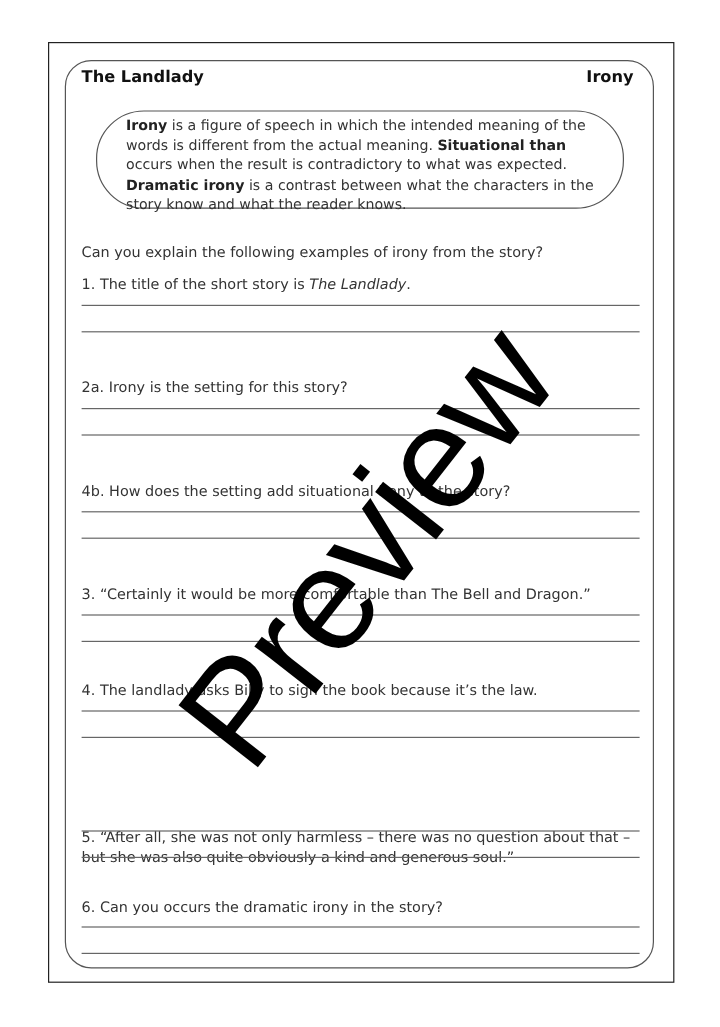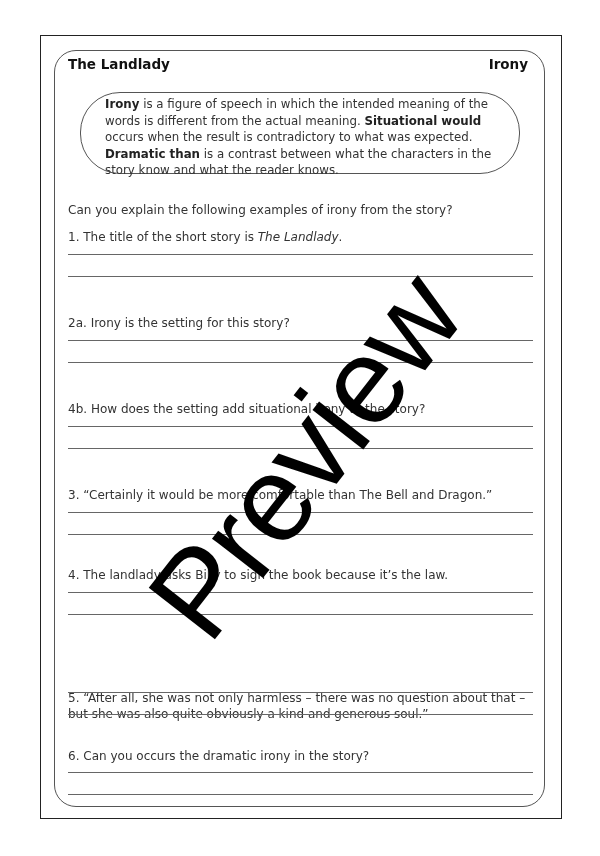--- a/index.html
+++ b/index.html
@@ -25,21 +25,21 @@
 </head>
 <body>
 
 <div class="outer"></div>
 <div class="inner"></div>
 
 <div class="title left">The Landlady</div>
 <div class="title right">Irony</div>
 
 <div class="defbox">
-  <b>Irony</b><span> is a figure of speech in which the intended meaning of the words is different from the actual meaning. </span><b>Situational would</b><span> occurs when the result is contradictory to what was expected. </span><b>Dramatic than</b><span> is a contrast between what the characters in the story know and what the reader knows.</span>
+  <b>Irony</b><span> is a figure of speech in which the intended meaning of the words is different from the actual meaning. </span><b>Situational than</b><span> occurs when the result is contradictory to what was expected. </span><b>Dramatic irony</b><span> is a contrast between what the characters in the story know and what the reader knows.</span>
 </div>
 
 <div class="text" style="top:192px;">Can you explain the following examples of irony from the story?</div>
 
 <div class="text" style="top:219px;">
   <span>1.</span>
   <span>The title of the short story is </span><i>The Landlady</i><span>.</span>
 </div>
 <div class="line" style="top:254px;"></div>
 <div class="line" style="top:276px;"></div>

